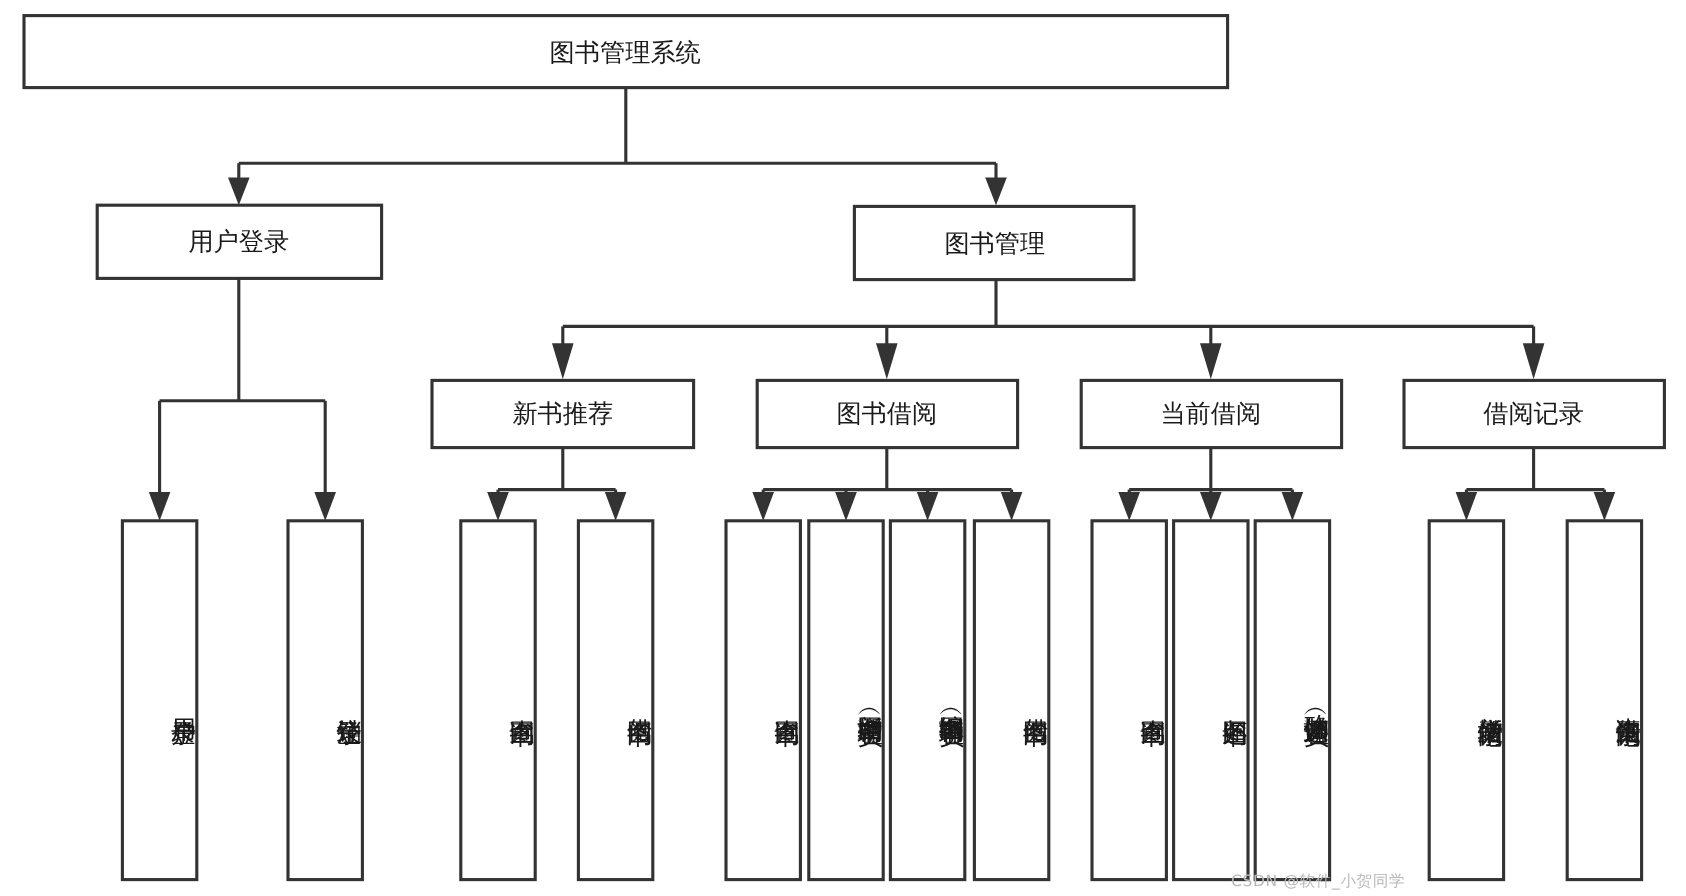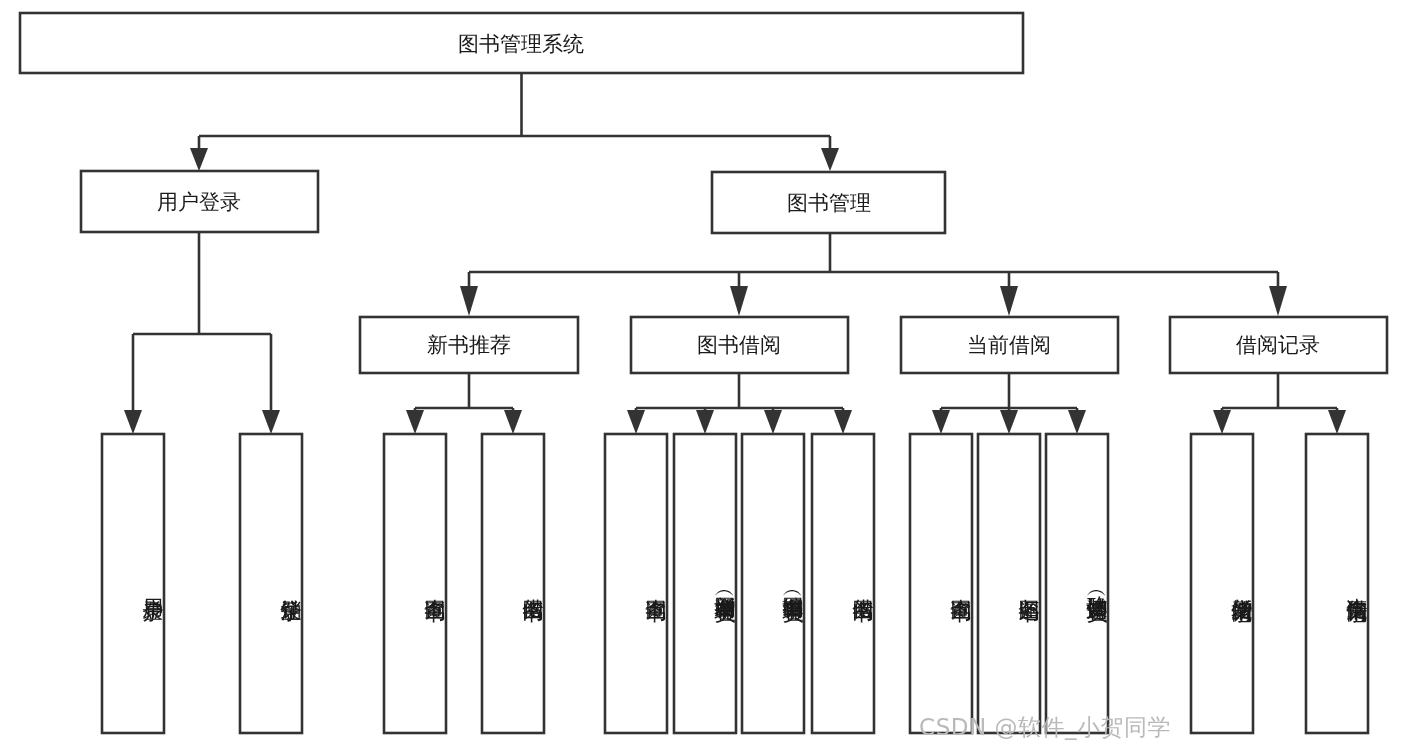--- a/index.html
+++ b/index.html
@@ -61,21 +61,21 @@
     letter-spacing: 1px;
     white-space: nowrap;
     text-align: center;
     pointer-events: none;
   }
   .watermark {
     position: absolute;
     right: 8px;
     bottom: 4px;
     font-family: "DejaVu Sans", "Liberation Sans", sans-serif;
-    font-size: 23px;
+    font-size: 13px;
     color: #b9b9b9;
     letter-spacing: 0.5px;
     white-space: nowrap;
   }
 </style>
 </head>
 <body>
 
 <div id="diagram-root">
 

